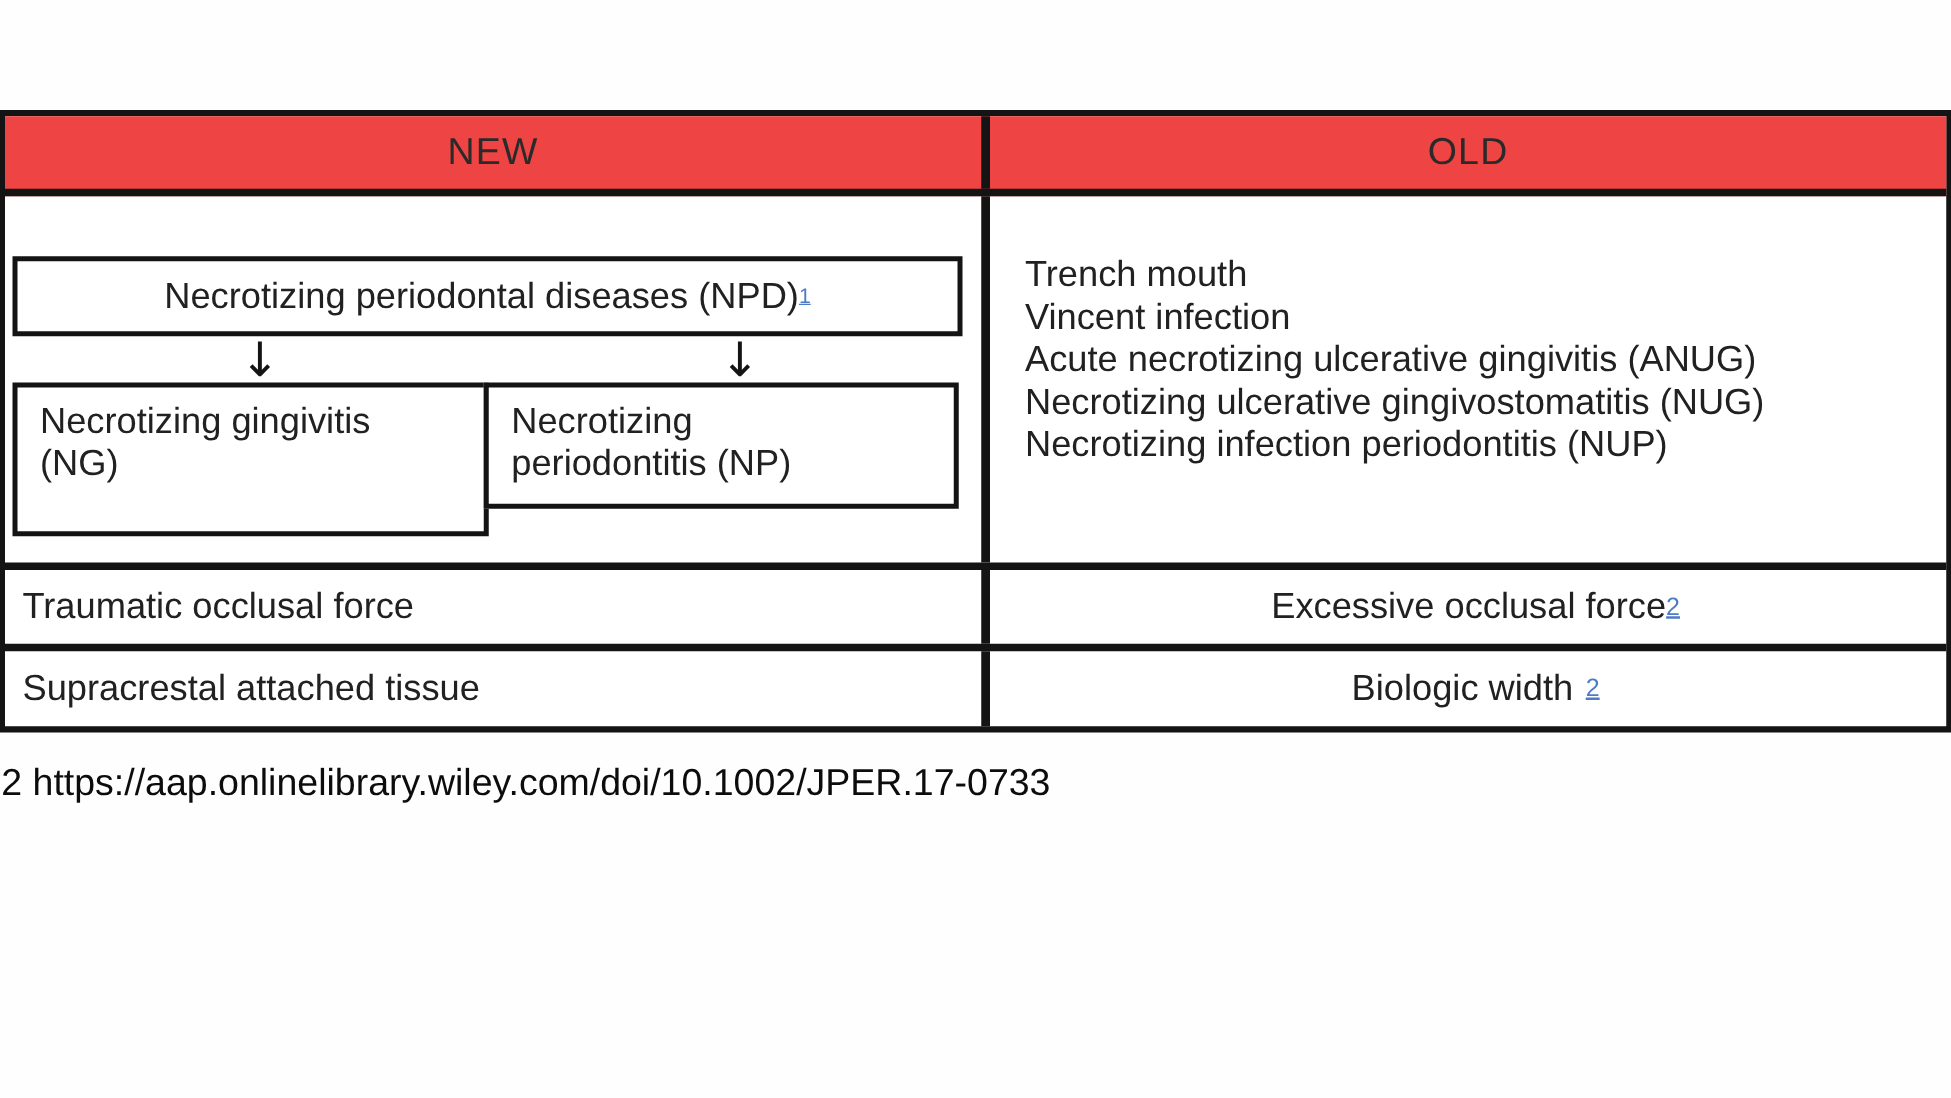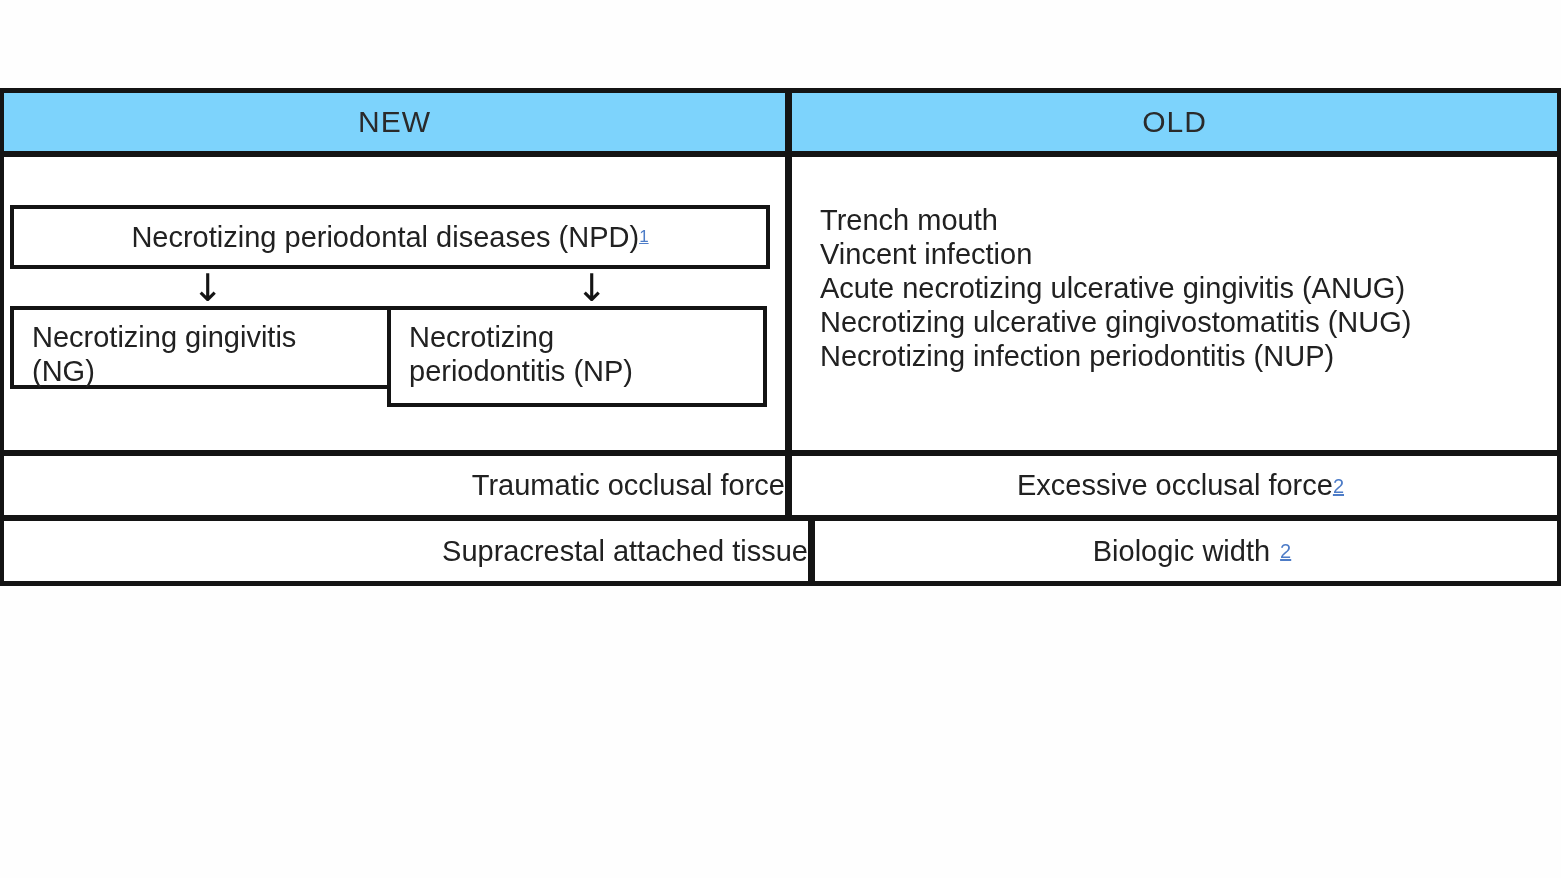--- a/index.html
+++ b/index.html
@@ -8,37 +8,37 @@
     font-family:"Liberation Sans","DejaVu Sans",sans-serif;
     color:#212121;overflow:hidden;
   }
   .table{
     position:absolute;left:0;top:88px;width:1561px;
     border-top:5px solid #141414;border-bottom:5px solid #141414;
     border-left:4px solid #141414;border-right:4px solid #141414;
     box-sizing:border-box;background:#fff;
   }
   .trow{display:flex;width:100%;box-sizing:border-box;}
-  .thead{height:64px;background:#7dd3fc;border-bottom:6px solid #141414;}
+  .thead{height:64px;background:#ef4444;border-bottom:6px solid #141414;}
   .th{display:flex;align-items:center;justify-content:center;
       font-size:30px;letter-spacing:1px;color:#2a2a2a;box-sizing:border-box;}
   .col-new{width:788px;border-right:7px solid #141414;flex:none;box-sizing:border-box;}
   .col-old{flex:1;box-sizing:border-box;justify-content:center;}
   .row1{height:299px;border-bottom:6px solid #141414;}
   .row2{height:65px;border-bottom:6px solid #141414;}
-  .row3{height:60px;padding-left:23px;}
+  .row3{height:60px;}
   .cell{position:relative;box-sizing:border-box;font-size:29px;}
   .cell-mid{display:flex;align-items:center;}
-  .pad-new{padding-left:14px;justify-content:flex-end;}
+  .pad-new{padding-left:14px;}
   .pad-old{padding-left:12px;border-radius:14px;}
   
   .fc-box{position:absolute;border:4px solid #141414;background:#fff;box-sizing:border-box;}
   .npd-box{left:6px;top:48px;width:760px;height:64px;
            display:flex;align-items:center;justify-content:center;}
-  .child-left{left:6px;top:149px;width:381px;height:83px;padding:10px 0 16px 18px;}
+  .child-left{left:6px;top:149px;width:381px;height:123px;padding:10px 0 16px 18px;}
   .child-right{left:383px;top:149px;width:380px;height:101px;padding:10px 0 16px 18px;}
   .fc-line{display:block;line-height:34px;}
   .arrow{position:absolute;top:112px;font-size:38px;line-height:38px;color:#141414;
          font-family:"DejaVu Sans",sans-serif;}
   .arrow-left{left:188px;}
   .arrow-right{left:572px;}
   
   .old-terms{padding:46px 0 0 28px;}
   .old-term{line-height:34px;}
   
@@ -108,13 +108,14 @@
     </div>
     <div class="cell cell-mid col-old pad-old">
       <span>Biologic width</span>
         <sub class="ref-sub gap">2</sub>
     </div>
   </div>
 
 </div>
 
 <div class="refs">
+  <div class="ref-line"><span>2 </span><span>https://aap.onlinelibrary.wiley.com/doi/10.1002/JPER.17-0733</span></div>
 </div>
 
 </body></html>

